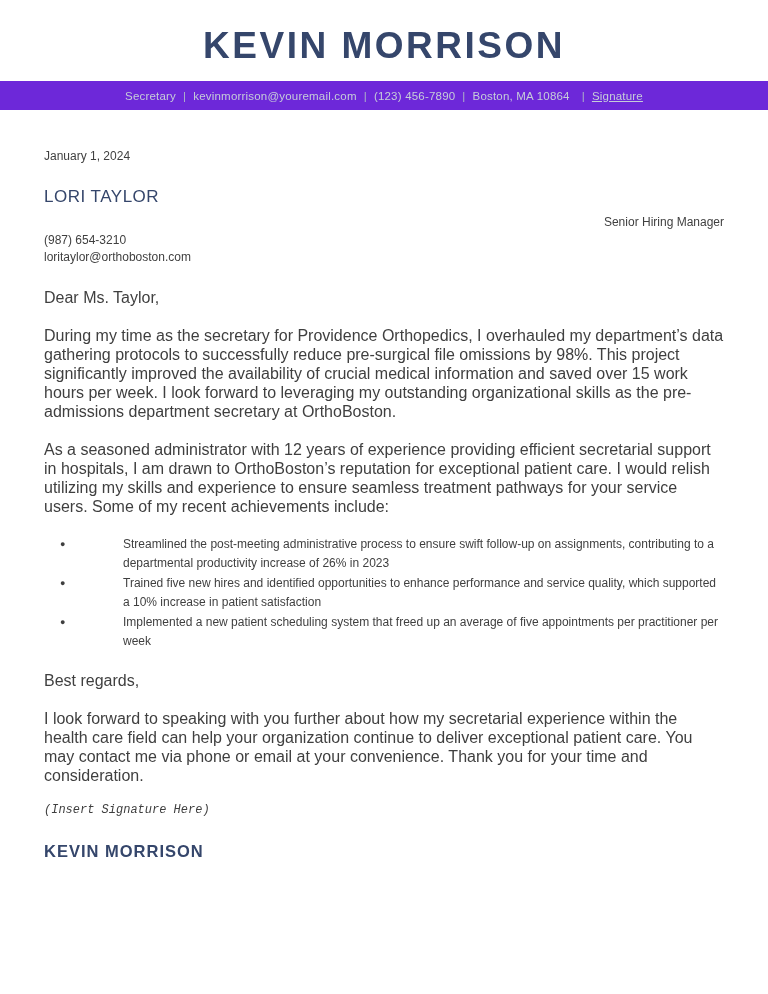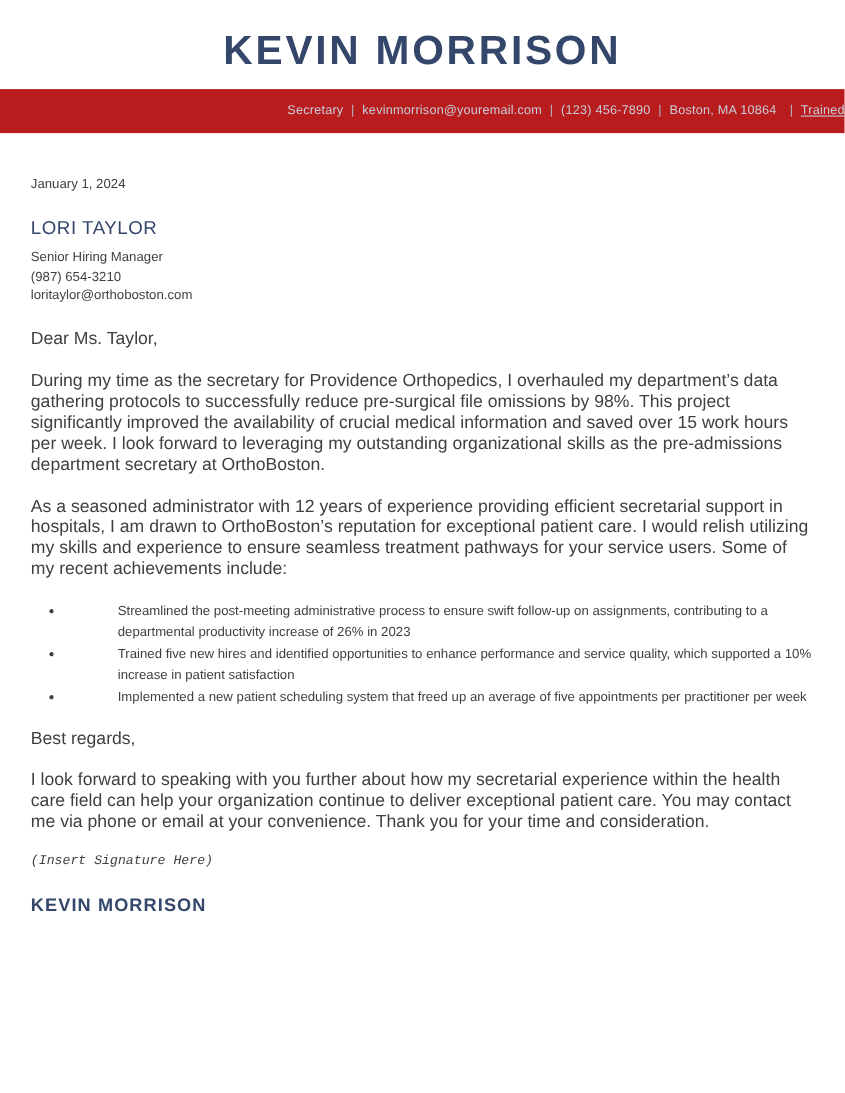--- a/index.html
+++ b/index.html
@@ -17,61 +17,61 @@
     padding-top: 25px;
     text-align: center;
     color: #35466B;
     font-size: 37px;
     font-weight: bold;
     letter-spacing: 2.5px;
     line-height: 42px;
   }
   .contact-bar {
     margin-top: 14px;
-    height: 40px;
-    background: #b91c1c;
+    height: 29px;
+    background: #6d28d9;
     color: #C6CCD9;
     display: flex;
     align-items: center;
-    justify-content: flex-end;
+    justify-content: center;
     font-size: 11.5px;
     letter-spacing: 0.2px;
     white-space: pre;
   }
   .contact-bar .seg { margin: 0; }
   .contact-bar .sep { margin: 0 7px; color: #AEB6C7; }
   .contact-bar .sep-wide { margin-left: 12px; }
   .linkedin-link {
     color: #C6CCD9;
     text-decoration: underline;
     cursor: pointer;
   }
   .content {
-    padding: 0 28px;
+    padding: 0 44px;
     color: #3F3F3F;
   }
   .date {
     margin: 39px 0 0;
     font-size: 12px;
     line-height: 15px;
   }
   .recipient-name {
     margin: 23px 0 0;
     color: #35466B;
     font-size: 17px;
     font-weight: normal;
     letter-spacing: 0.5px;
     line-height: 20px;
   }
   .recipient-line {
     margin: 0;
     font-size: 12px;
     line-height: 17.5px;
   }
-  .recipient-line.first { margin-top: 7px; }
+  .recipient-line.first { margin-top: 7px; text-align: right; }
   .body-text {
     margin: 19px 0 0;
     font-size: 16px;
     line-height: 19px;
   }
   .salutation { margin-top: 21px; }
   .bullets {
     list-style: none;
     margin: 19px 0 0;
     padding: 0 0 0 16px;
@@ -113,21 +113,21 @@
 
   <div class="contact-bar">
     <span class="seg">Secretary</span>
     <span class="sep">|</span>
     <span class="seg">kevinmorrison@youremail.com</span>
     <span class="sep">|</span>
     <span class="seg">(123) 456-7890</span>
     <span class="sep">|</span>
     <span class="seg">Boston, MA 10864</span>
     <span class="sep sep-wide">|</span>
-    <a class="linkedin-link">Trained</a>
+    <a class="linkedin-link">Signature</a>
   </div>
 
   <div class="content">
 
     <p class="date">January 1, 2024</p>
 
     <h2 class="recipient-name">LORI TAYLOR</h2>
     <p class="recipient-line first">Senior Hiring Manager</p>
     <p class="recipient-line">(987) 654-3210</p>
     <p class="recipient-line">loritaylor@orthoboston.com</p>

